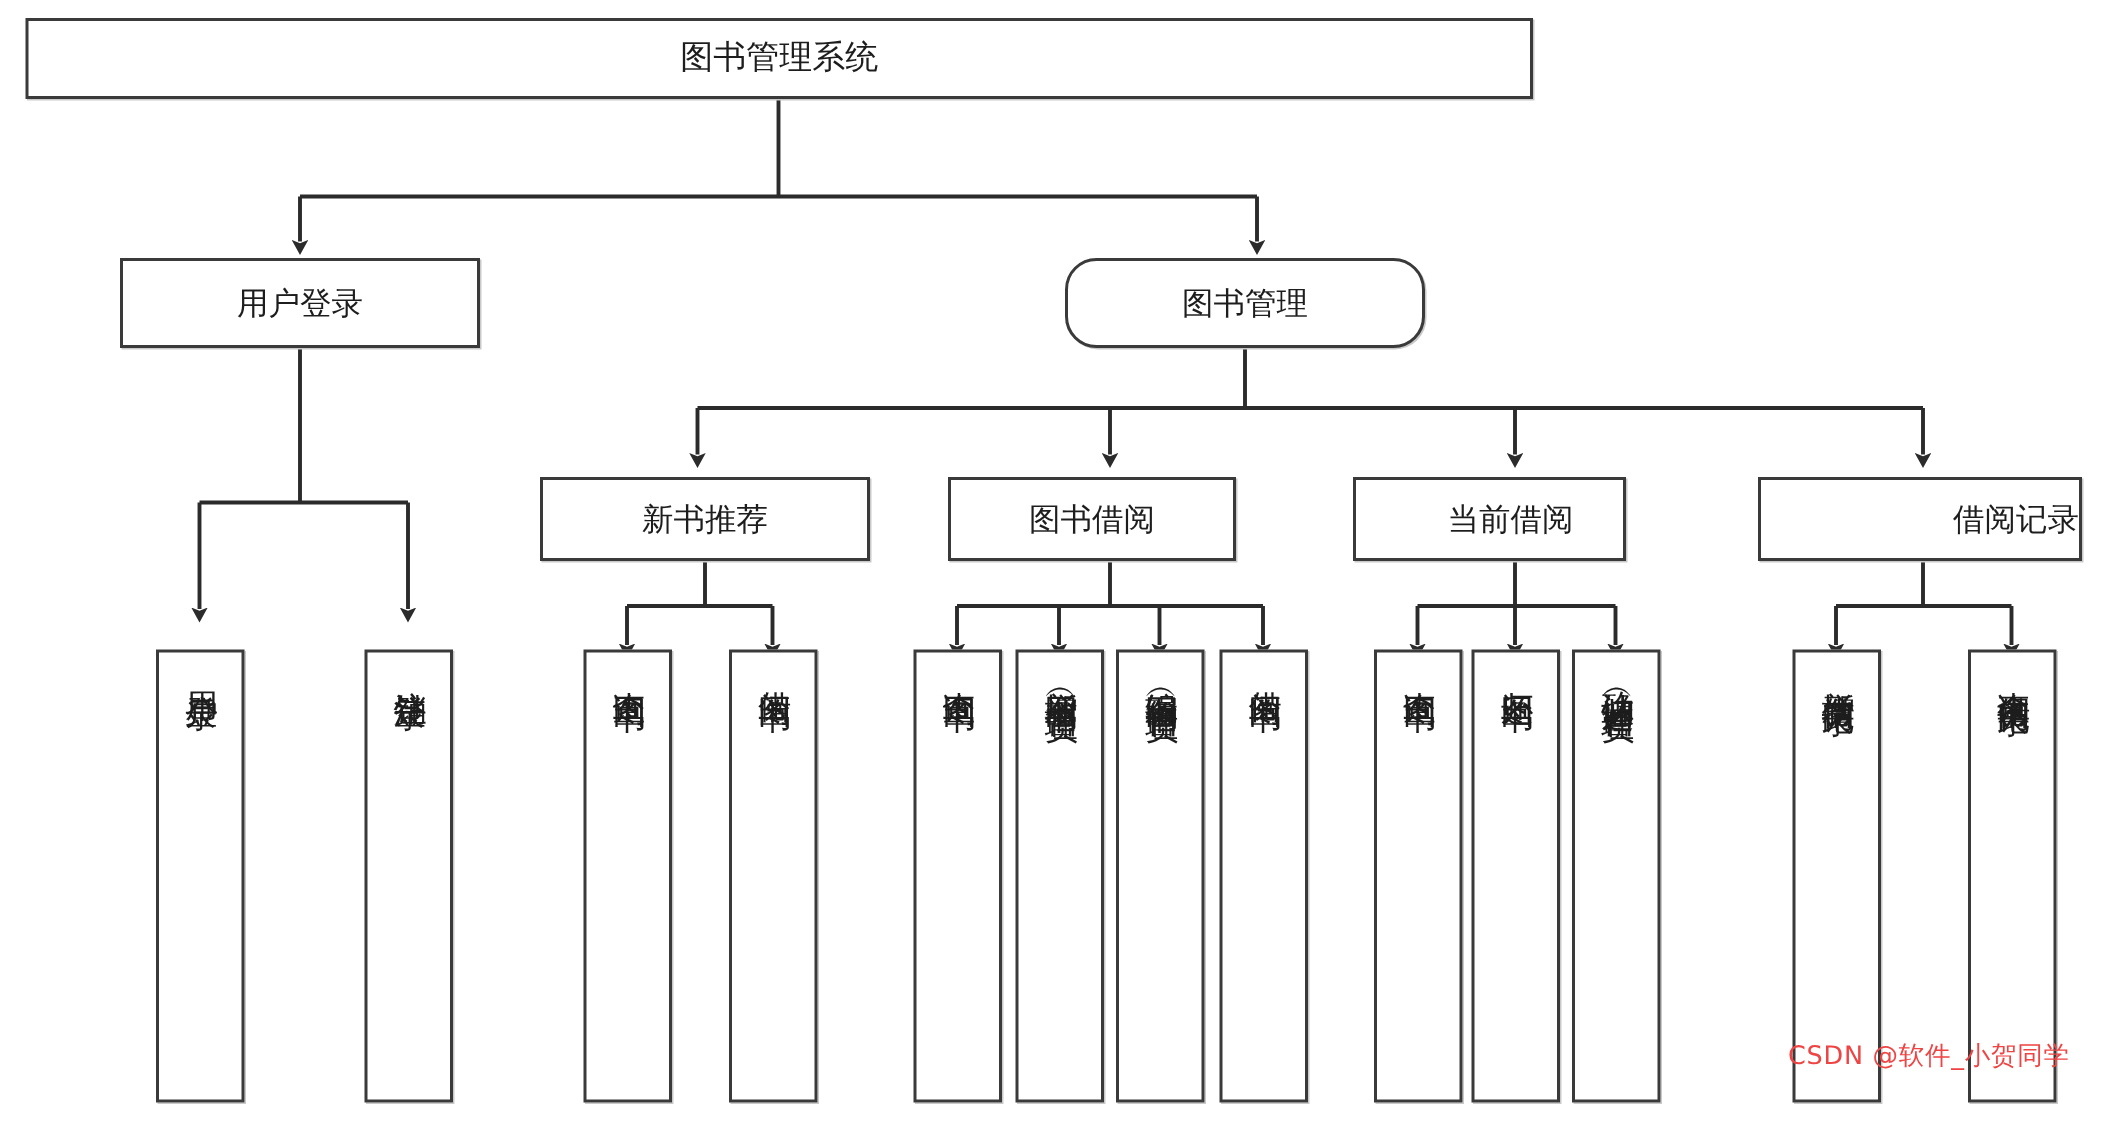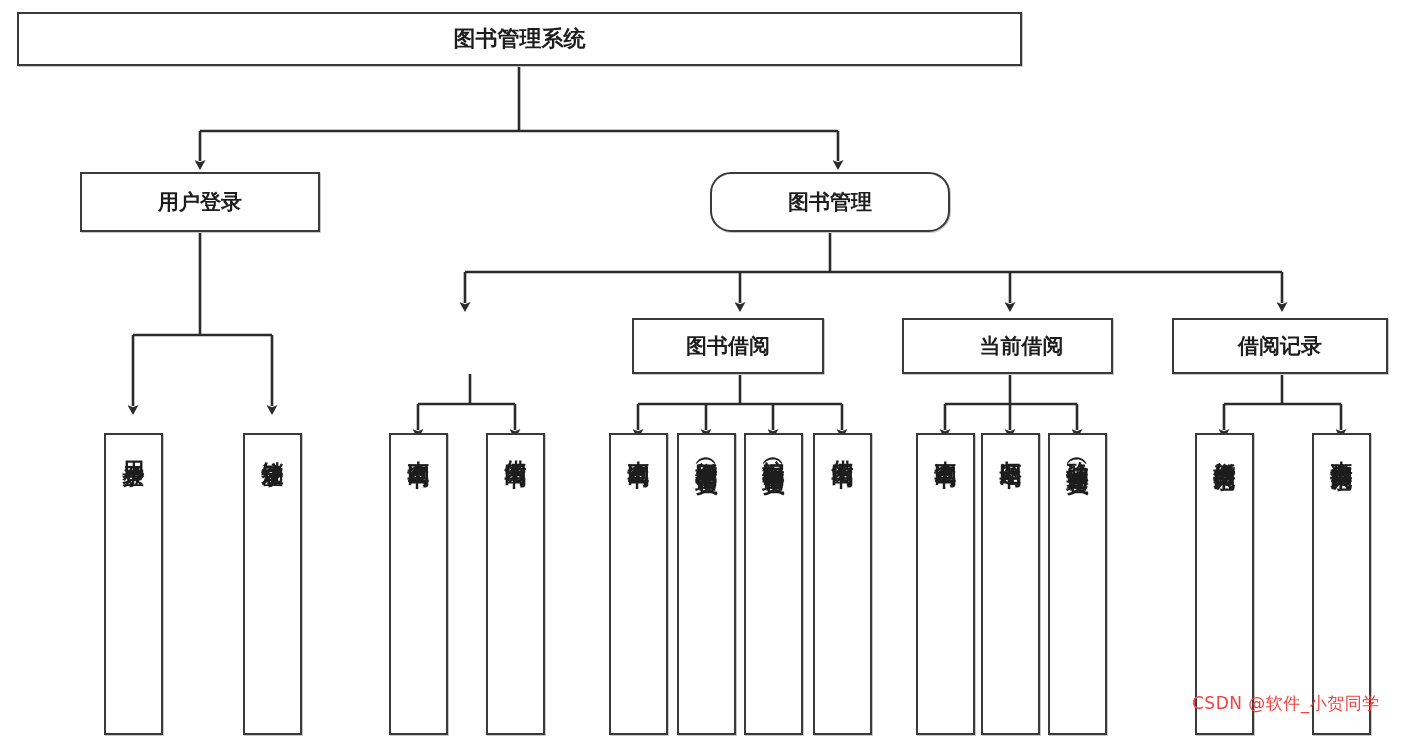--- a/index.html
+++ b/index.html
@@ -28,21 +28,20 @@
   .node {
     position: absolute;
     box-sizing: border-box;
     background: #ffffff;
     border: 2px solid #3a3a3a;
     box-shadow: 1px 1px 0 0 #c9c9c9;
     display: flex;
     align-items: center;
     justify-content: center;
     color: #1d1d1d;
-    font-weight: bold;
   }
   .node-label {
     display: block;
     text-align: center;
     line-height: 1.15;
     white-space: nowrap;
   }
   
   .node.horiz .node-label {
     font-size: 21px;
@@ -136,27 +135,30 @@
     <span class="node-label">图书管理系统</span>
   </div>
 
   <div class="node horiz" style="left:80px; top:172px; width:240px; height:60px;">
     <span class="node-label">用户登录</span>
   </div>
   <div class="node horiz" style="left:710px; top:172px; width:240px; height:60px;border-radius:21px;">
     <span class="node-label">图书管理</span>
   </div>
 
+  <div class="node horiz" style="left:360px; top:318px; width:220px; height:56px;">
+    <span class="node-label">新书推荐</span>
+  </div>
   <div class="node horiz" style="left:632px; top:318px; width:192px; height:56px;">
     <span class="node-label">图书借阅</span>
   </div>
-  <div class="node horiz" style="left:902px; top:318px; width:211px; height:56px;padding-left:28px;">
+  <div class="node horiz" style="left:902px; top:318px; width:182px; height:56px;padding-left:28px;">
     <span class="node-label">当前借阅</span>
   </div>
-  <div class="node horiz" style="left:1172px; top:318px; width:216px; height:56px;">
+  <div class="node horiz" style="left:1172px; top:318px; width:216px; height:56px;justify-content:flex-end;">
     <span class="node-label">借阅记录</span>
   </div>
 
   <div class="node vert" style="left:104px; top:433px; width:59px; height:302px;">
     <span class="node-label">用户登录</span>
   </div>
   <div class="node vert" style="left:243px; top:433px; width:59px; height:302px;">
     <span class="node-label">注销登录</span>
   </div>
 

